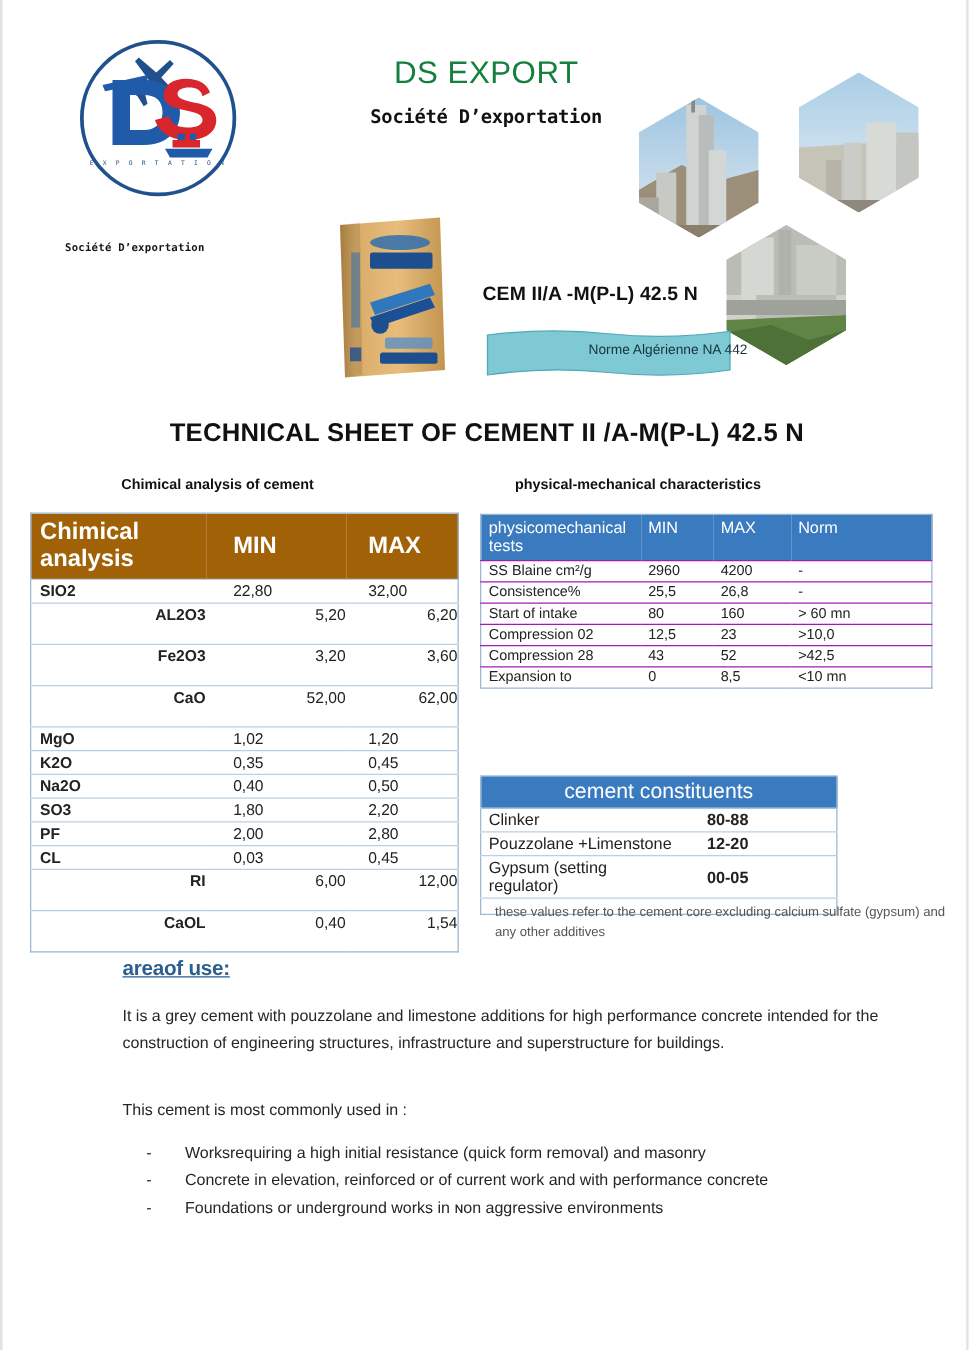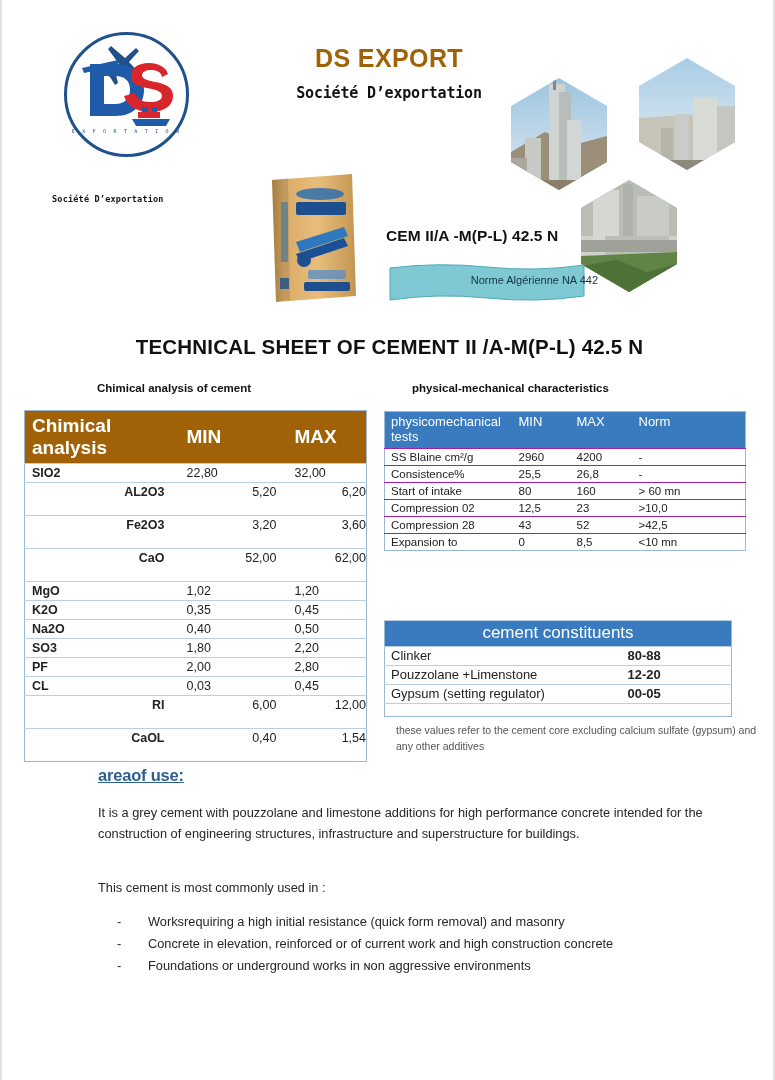--- a/index.html
+++ b/index.html
@@ -47,22 +47,22 @@
   .company-sub-text {
     position: absolute; left: 50px; top: 194px;
     font-family: "DejaVu Sans Mono", monospace;
     font-size: 8.5px; font-weight: bold;
     color: #141414; letter-spacing: 0.2px;
   }
 
   .title-main {
     position: absolute; left: 262px; top: 44px;
     width: 250px; text-align: center;
-    font-size: 25px; font-weight: bold;
-    letter-spacing: 0.4px; color: #a16207;
+    font-size: 25px; font-weight: normal;
+    letter-spacing: 0.4px; color: #15803d;
   }
   .title-sub {
     position: absolute; left: 252px; top: 84px;
     width: 270px; text-align: center;
     font-family: "DejaVu Sans Mono", monospace;
     font-size: 15px; font-weight: bold;
     letter-spacing: -0.2px; color: #111;
   }
 
   
@@ -144,21 +144,21 @@
   }
   .tbl-phys td.lbl { width: 128px; }
   .tbl-phys td.n { width: 58px; }
   .tbl-phys td.nm { width: 62px; }
   .tbl-phys th.lbl { width: 128px; }
   .tbl-phys th.n { width: 58px; }
   .tbl-phys th.nm { width: 62px; }
 
   .tbl-const {
     position: absolute; left: 382px; top: 620px;
-    width: 348px;
+    width: 286px;
     border: 1px solid #9ab7d4;
   }
   .tbl-const .cap {
     background: #3a7bc0; color: #fff;
     font-size: 17px; text-align: center;
     padding: 2px 0 3px 0;
   }
   .tbl-const td {
     font-size: 13px;
     border-top: 1px solid #b9cfe3;
@@ -480,21 +480,21 @@
   <div class="area-title">areaof use:</div>
   <div class="para1">It is a grey cement with pouzzolane and limestone additions for high performance concrete intended for the construction of engineering structures, infrastructure and superstructure for buildings.</div>
   <div class="para2">This cement is most commonly used in :</div>
   <div class="bullets" id="bullets">
       <div class="bullet">
         <span class="dash">-</span>
         <span>Worksrequiring a high initial resistance (quick form removal) and masonry</span>
       </div>
       <div class="bullet">
         <span class="dash">-</span>
-        <span>Concrete in elevation, reinforced or of current work and high construction concrete</span>
+        <span>Concrete in elevation, reinforced or of current work and with performance concrete</span>
       </div>
       <div class="bullet">
         <span class="dash">-</span>
         <span>Foundations or underground works in ɴon aggressive environments</span>
       </div>
     </div>
 
 </div>
 
 </body></html>

